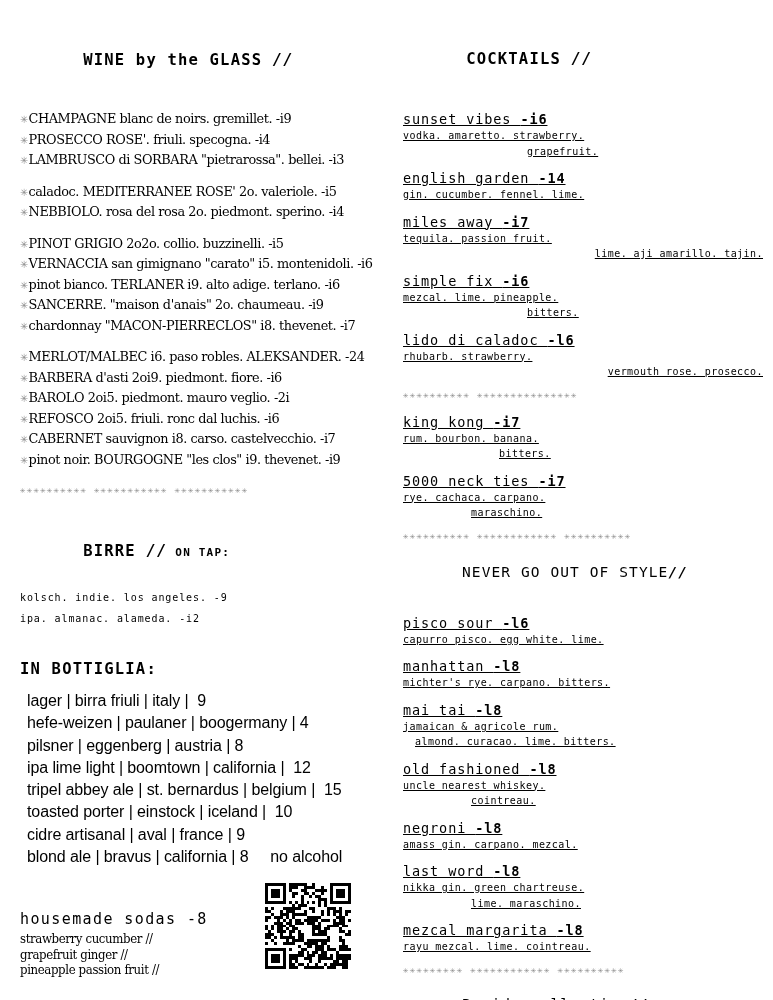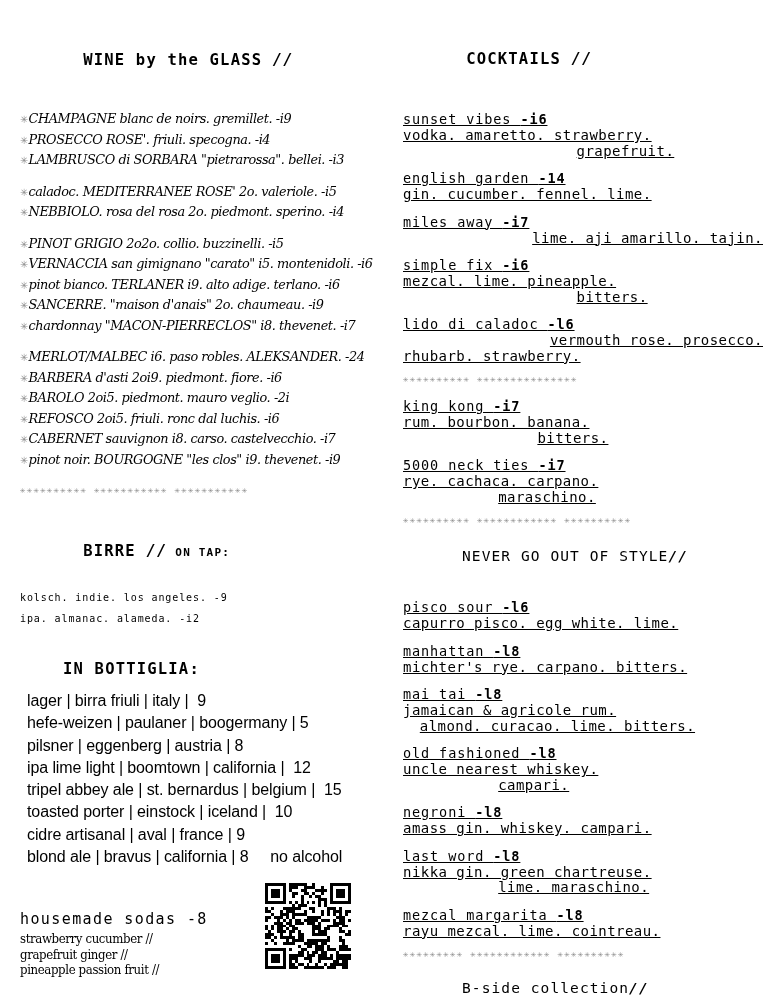--- a/index.html
+++ b/index.html
@@ -40,21 +40,21 @@
   .divider {
     font-family: "DejaVu Sans Mono", "Liberation Mono", monospace;
     font-size: 9px;
     letter-spacing: 1.3px;
     color: #8d8d8d;
     white-space: pre;
     line-height: 1;
   }
 
   
-  .wine-group { margin-bottom: 11px; font-style: italic; }
+  .wine-group { margin-bottom: 11px; }
   .wine-line {
     font-family: "DejaVu Serif", "Liberation Serif", serif;
     font-size: 13.4px;
     line-height: 19.5px;
     white-space: nowrap;
     letter-spacing: -0.45px;
     transform: scaleX(0.96);
     transform-origin: left center;
   }
   .wine-line .bullet {
@@ -100,21 +100,21 @@
   .ck { margin-bottom: 11px; text-decoration: underline; }
   .ck-name {
     font-size: 13.5px;
     letter-spacing: 0.9px;
     white-space: pre;
     line-height: 17px;
     font-weight: 400;
   }
   .ck-name .price { font-weight: 700; }
   .ck-desc {
-    font-size: 14px;
+    font-size: 10px;
     letter-spacing: 0.45px;
     white-space: pre;
     line-height: 15.5px;
   }
   .ck-desc.ind1 { padding-left: 2.2em; text-align: right; }
   .ck-desc.ind2 { padding-left: 9.6em; }
   .ck-desc.ind3 { padding-left: 12.4em; }
   .ck-desc.ind4 { padding-left: 1.2em; }
   .ck-desc.ind5 { padding-left: 6.8em; }
 
@@ -176,25 +176,25 @@
 
     <div class="section-head" style="margin-bottom:9px;">
       <span>BIRRE </span><span class="slashes">//</span><span style="font-size:11px;letter-spacing:1.2px;"> ON TAP:</span>
     </div>
 
     <div id="tap-list">
         <div class="tap-line">kolsch. indie. los angeles. -9</div>
         <div class="tap-line">ipa. almanac. alameda. -i2</div>
       </div>
 
-    <div class="section-head" style="margin-top:31px;margin-bottom:12px;margin-left:43px;">IN BOTTIGLIA:</div>
+    <div class="section-head" style="margin-top:31px;margin-bottom:12px;">IN BOTTIGLIA:</div>
 
     <div id="bottle-list">
         <div class="bottle-line">lager | birra friuli | italy |  9</div>
-        <div class="bottle-line">hefe-weizen | paulaner | boogermany | 5</div>
+        <div class="bottle-line">hefe-weizen | paulaner | boogermany | 4</div>
         <div class="bottle-line">pilsner | eggenberg | austria | 8</div>
         <div class="bottle-line">ipa lime light | boomtown | california |  12</div>
         <div class="bottle-line">tripel abbey ale | st. bernardus | belgium |  15</div>
         <div class="bottle-line">toasted porter | einstock | iceland |  10</div>
         <div class="bottle-line">cidre artisanal | aval | france | 9</div>
         <div class="bottle-line">blond ale | bravus | california | 8     no alcohol</div>
       </div>
 
     <div class="soda-head" style="margin-top:42px;margin-bottom:3px;">housemade sodas -8</div>
 
@@ -216,31 +216,32 @@
           <div class="ck-name"><span>sunset vibes </span><span class="price">-i6</span></div>
           <div class="ck-desc ">vodka. amaretto. strawberry.</div>
           <div class="ck-desc ind3">grapefruit.</div>
         </div>
         <div class="ck">
           <div class="ck-name"><span>english garden </span><span class="price">-14</span></div>
           <div class="ck-desc ">gin. cucumber. fennel. lime.</div>
         </div>
         <div class="ck">
           <div class="ck-name"><span>miles away </span><span class="price">-i7</span></div>
+          <div class="ck-desc ">tequila. passion fruit.</div>
           <div class="ck-desc ind1">lime. aji amarillo. tajin.</div>
         </div>
         <div class="ck">
           <div class="ck-name"><span>simple fix </span><span class="price">-i6</span></div>
           <div class="ck-desc ">mezcal. lime. pineapple.</div>
           <div class="ck-desc ind3">bitters.</div>
         </div>
         <div class="ck">
           <div class="ck-name"><span>lido di caladoc </span><span class="price">-l6</span></div>
+          <div class="ck-desc ">rhubarb. strawberry.</div>
           <div class="ck-desc ind1">vermouth rose. prosecco.</div>
-          <div class="ck-desc ">rhubarb. strawberry.</div>
         </div>
       </div>
 
     <div class="divider" style="margin-top:7px;margin-bottom:14px;">✳✳✳✳✳✳✳✳✳✳ ✳✳✳✳✳✳✳✳✳✳✳✳✳✳✳</div>
 
     <div id="ck-list-2">
         <div class="ck">
           <div class="ck-name"><span>king kong </span><span class="price">-i7</span></div>
           <div class="ck-desc ">rum. bourbon. banana.</div>
           <div class="ck-desc ind2">bitters.</div>
@@ -268,25 +269,25 @@
           <div class="ck-desc ">michter's rye. carpano. bitters.</div>
         </div>
         <div class="ck">
           <div class="ck-name"><span>mai tai </span><span class="price">-l8</span></div>
           <div class="ck-desc ">jamaican &amp; agricole rum.</div>
           <div class="ck-desc ind4">almond. curacao. lime. bitters.</div>
         </div>
         <div class="ck">
           <div class="ck-name"><span>old fashioned </span><span class="price">-l8</span></div>
           <div class="ck-desc ">uncle nearest whiskey.</div>
-          <div class="ck-desc ind5">campari.</div>
+          <div class="ck-desc ind5">cointreau.</div>
         </div>
         <div class="ck">
           <div class="ck-name"><span>negroni </span><span class="price">-l8</span></div>
-          <div class="ck-desc ">amass gin. whiskey. campari.</div>
+          <div class="ck-desc ">amass gin. carpano. mezcal.</div>
         </div>
         <div class="ck">
           <div class="ck-name"><span>last word </span><span class="price">-l8</span></div>
           <div class="ck-desc ">nikka gin. green chartreuse.</div>
           <div class="ck-desc ind5">lime. maraschino.</div>
         </div>
         <div class="ck">
           <div class="ck-name"><span>mezcal margarita </span><span class="price">-l8</span></div>
           <div class="ck-desc ">rayu mezcal. lime. cointreau.</div>
         </div>

